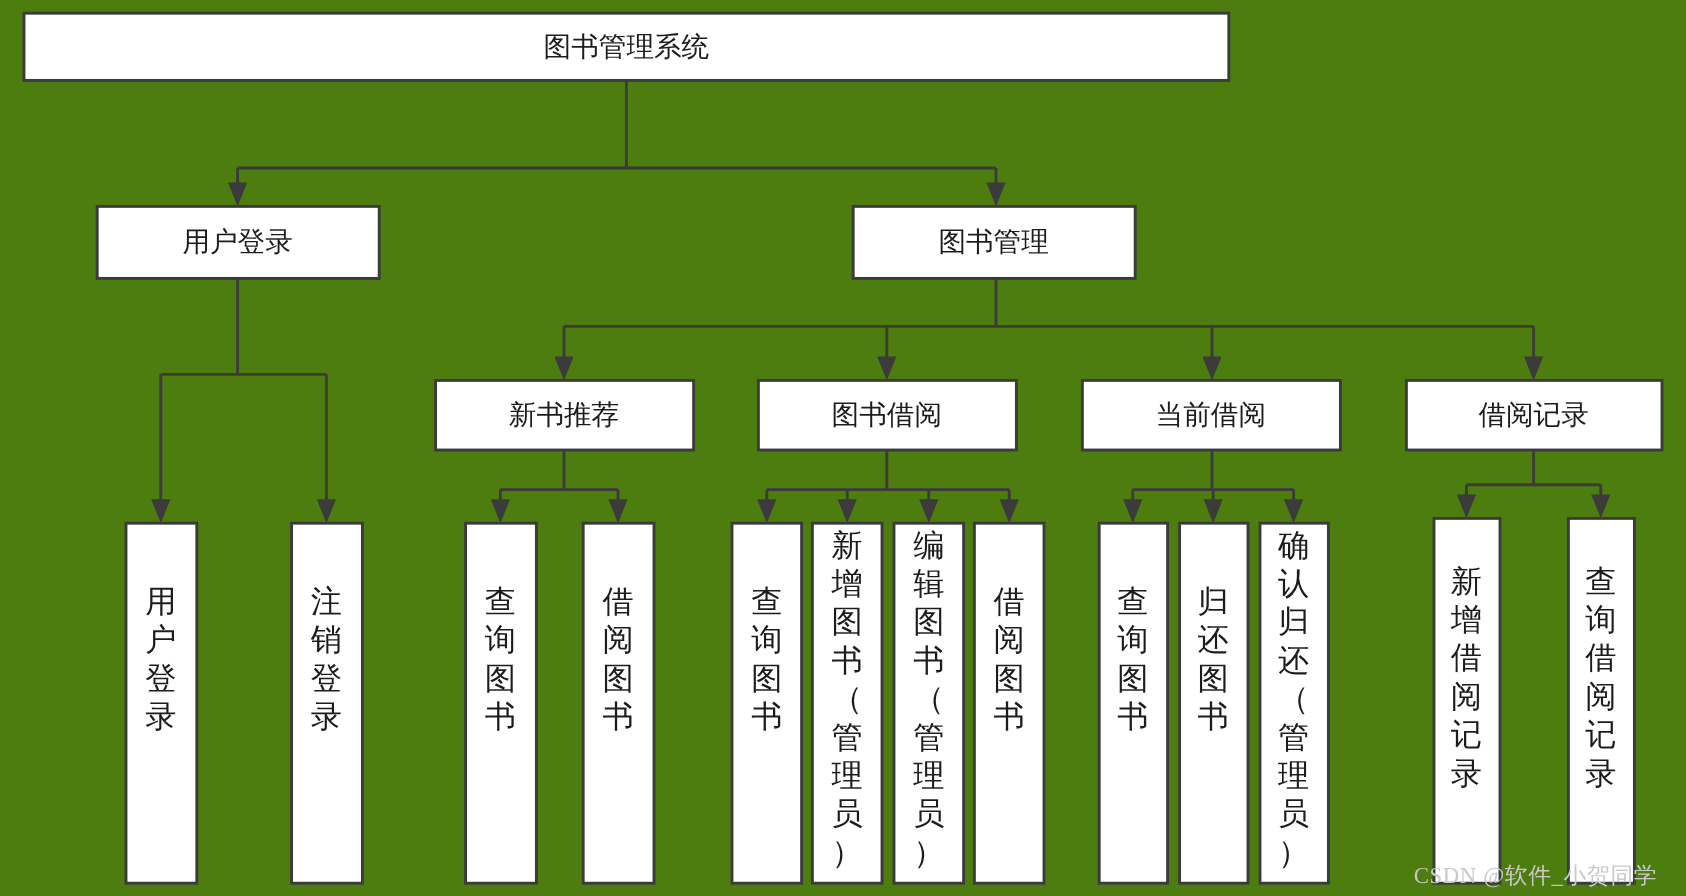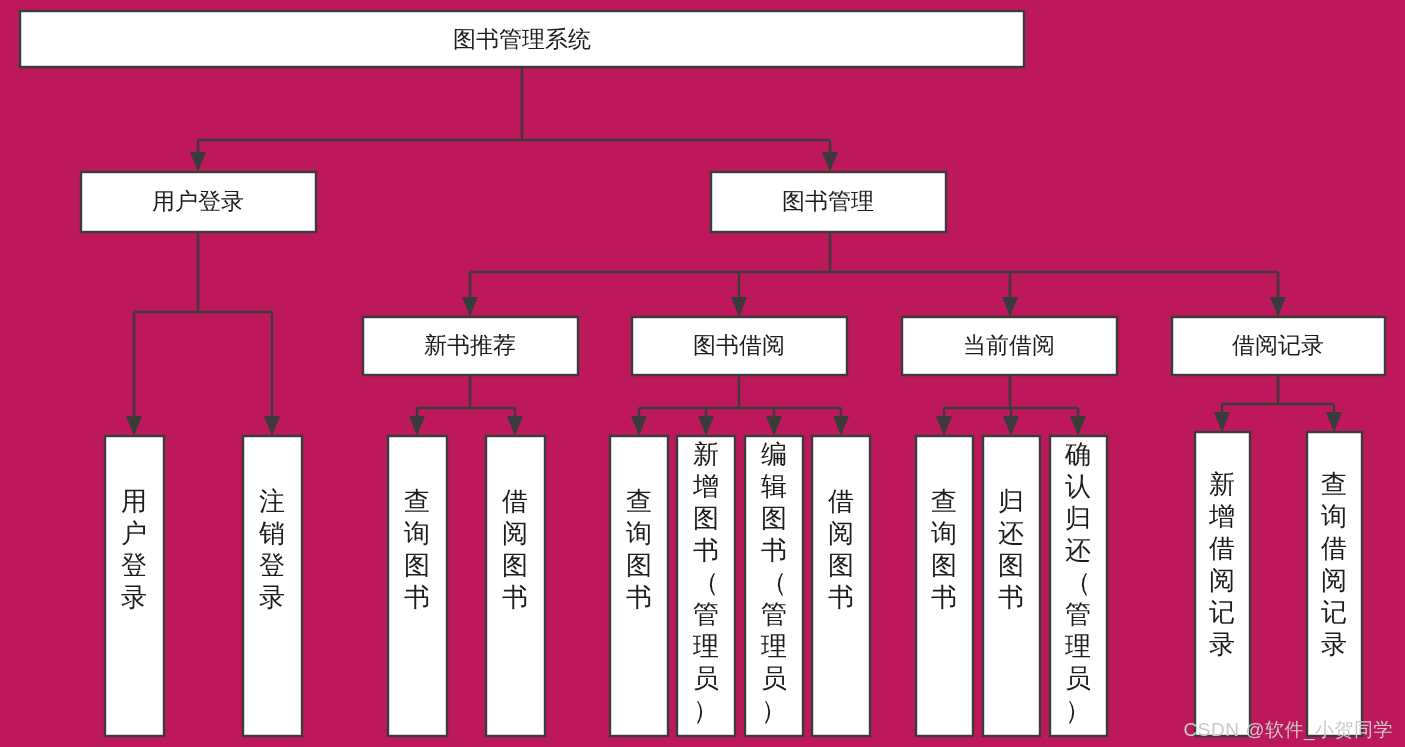--- a/index.html
+++ b/index.html
@@ -7,21 +7,21 @@
     padding: 0;
     background: #ffffff;
   }
   body {
     font-family: "Liberation Sans", "DejaVu Sans", sans-serif;
   }
   #diagram-root {
     position: relative;
     width: 1405px;
     height: 747px;
-    background: #be185d;
+    background: #4d7c0f;
     overflow: hidden;
   }
   svg#flow {
     position: absolute;
     left: 0;
     top: 0;
     width: 1405px;
     height: 747px;
   }
   .node-box {
@@ -47,23 +47,23 @@
     stroke-width: 2.4;
     fill: none;
     stroke-linecap: butt;
   }
   .arrow-head {
     fill: #3b3b3b;
     stroke: none;
   }
   .watermark {
     position: absolute;
-    right: 12px;
+    right: 24px;
     bottom: 4px;
-    font-family: Liberation Sans, sans-serif;
+    font-family: Liberation Serif, serif;
     font-size: 19px;
     color: #c9c9c9;
     letter-spacing: 0.5px;
     white-space: nowrap;
     pointer-events: none;
   }
 </style>
 </head>
 <body>
 

